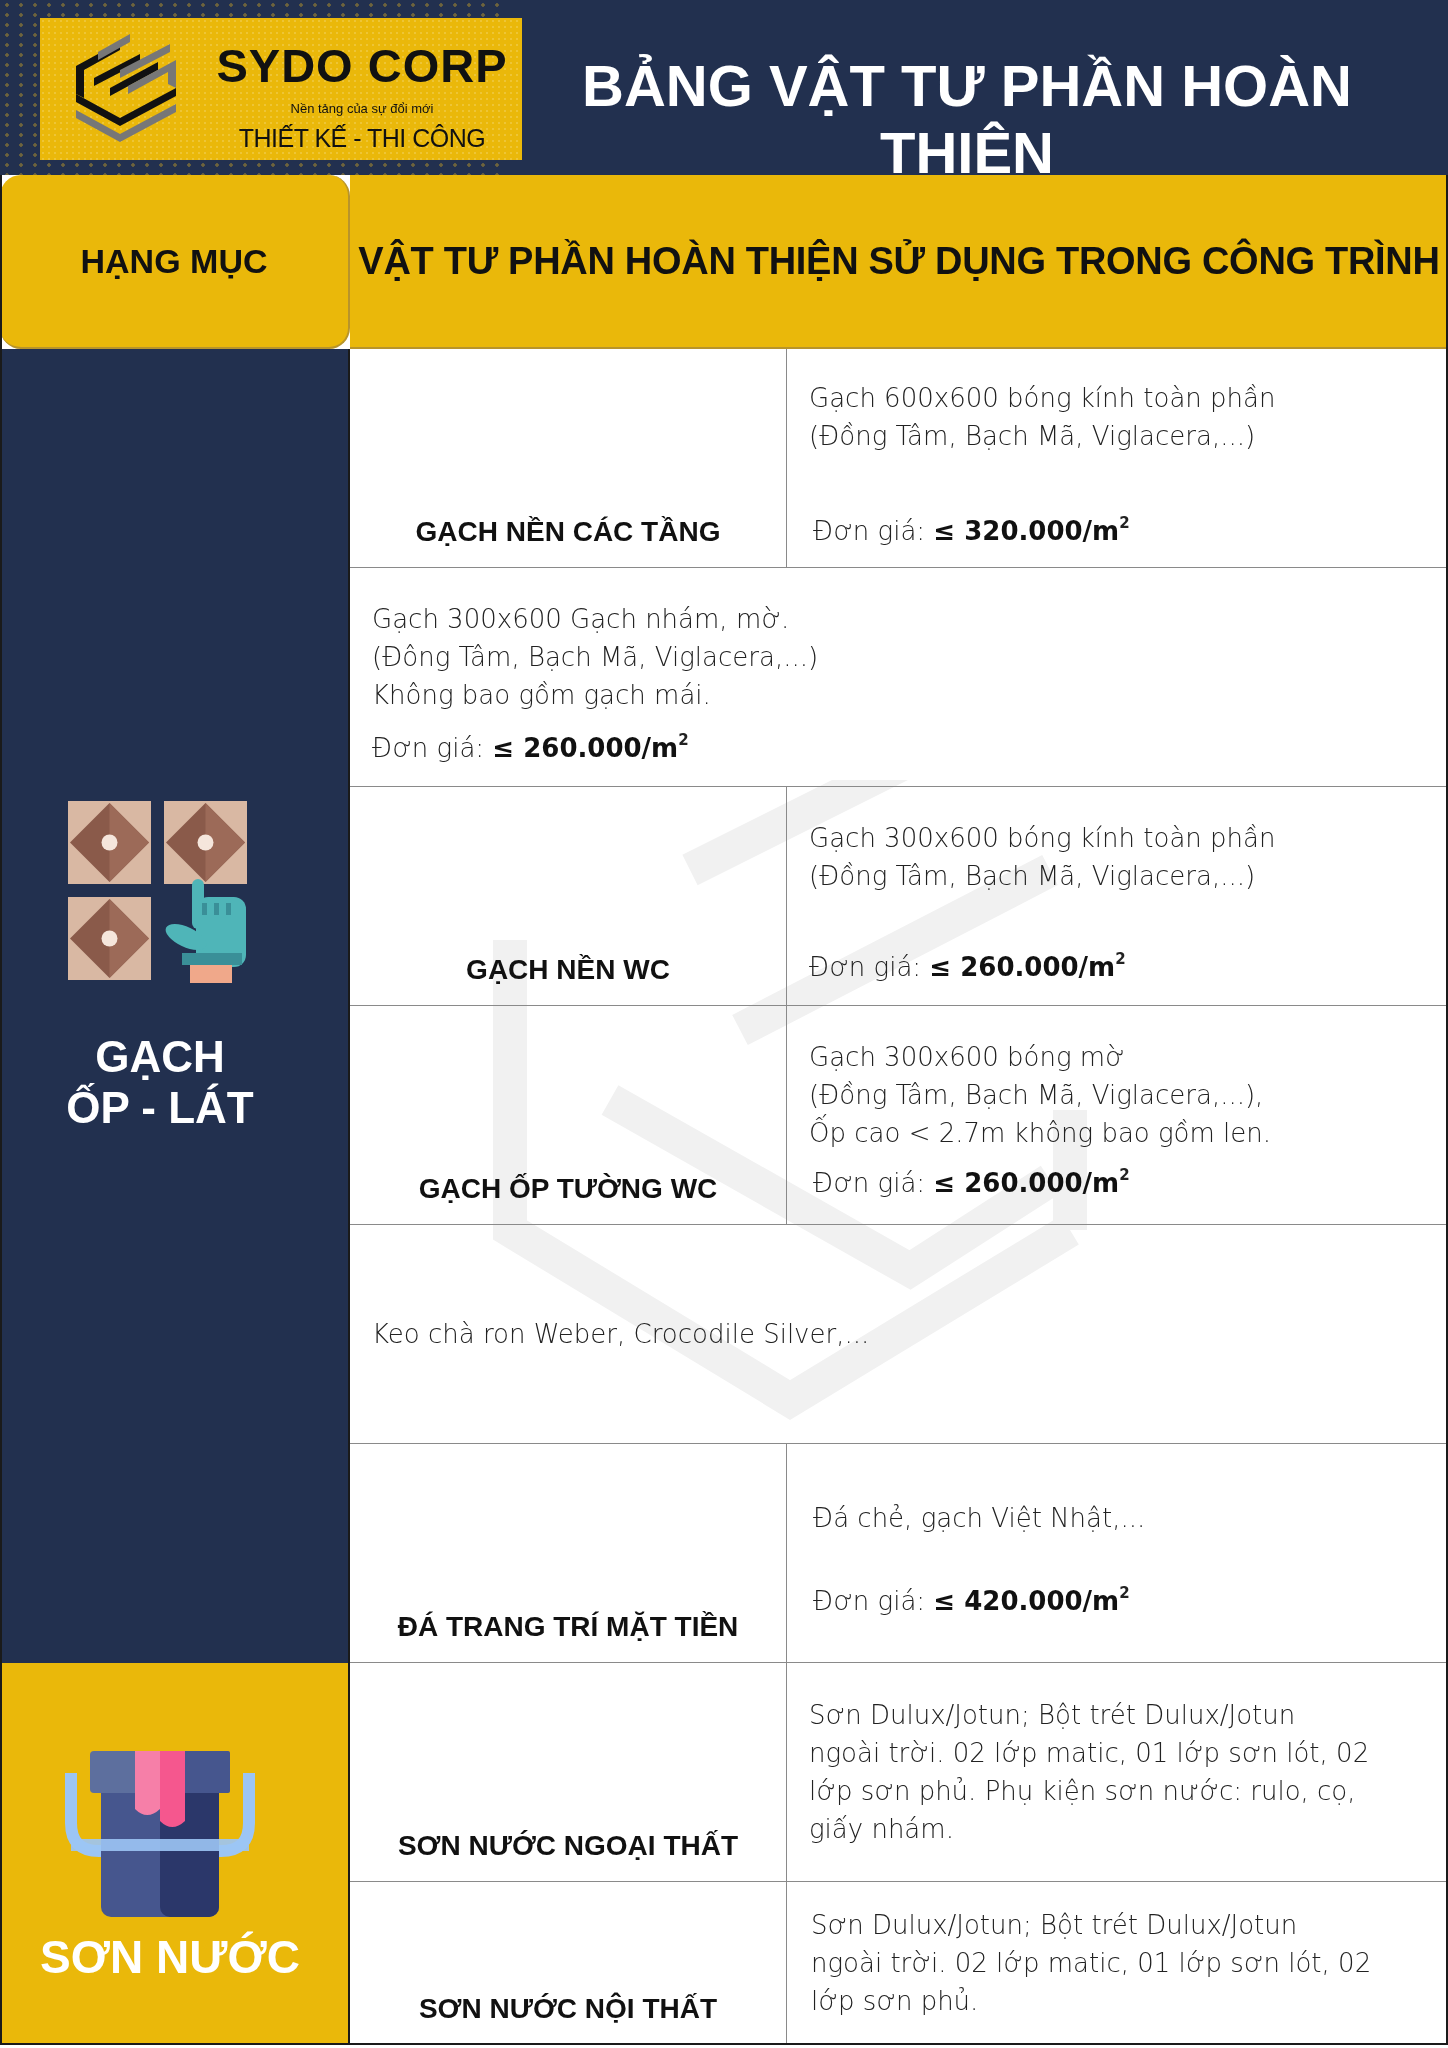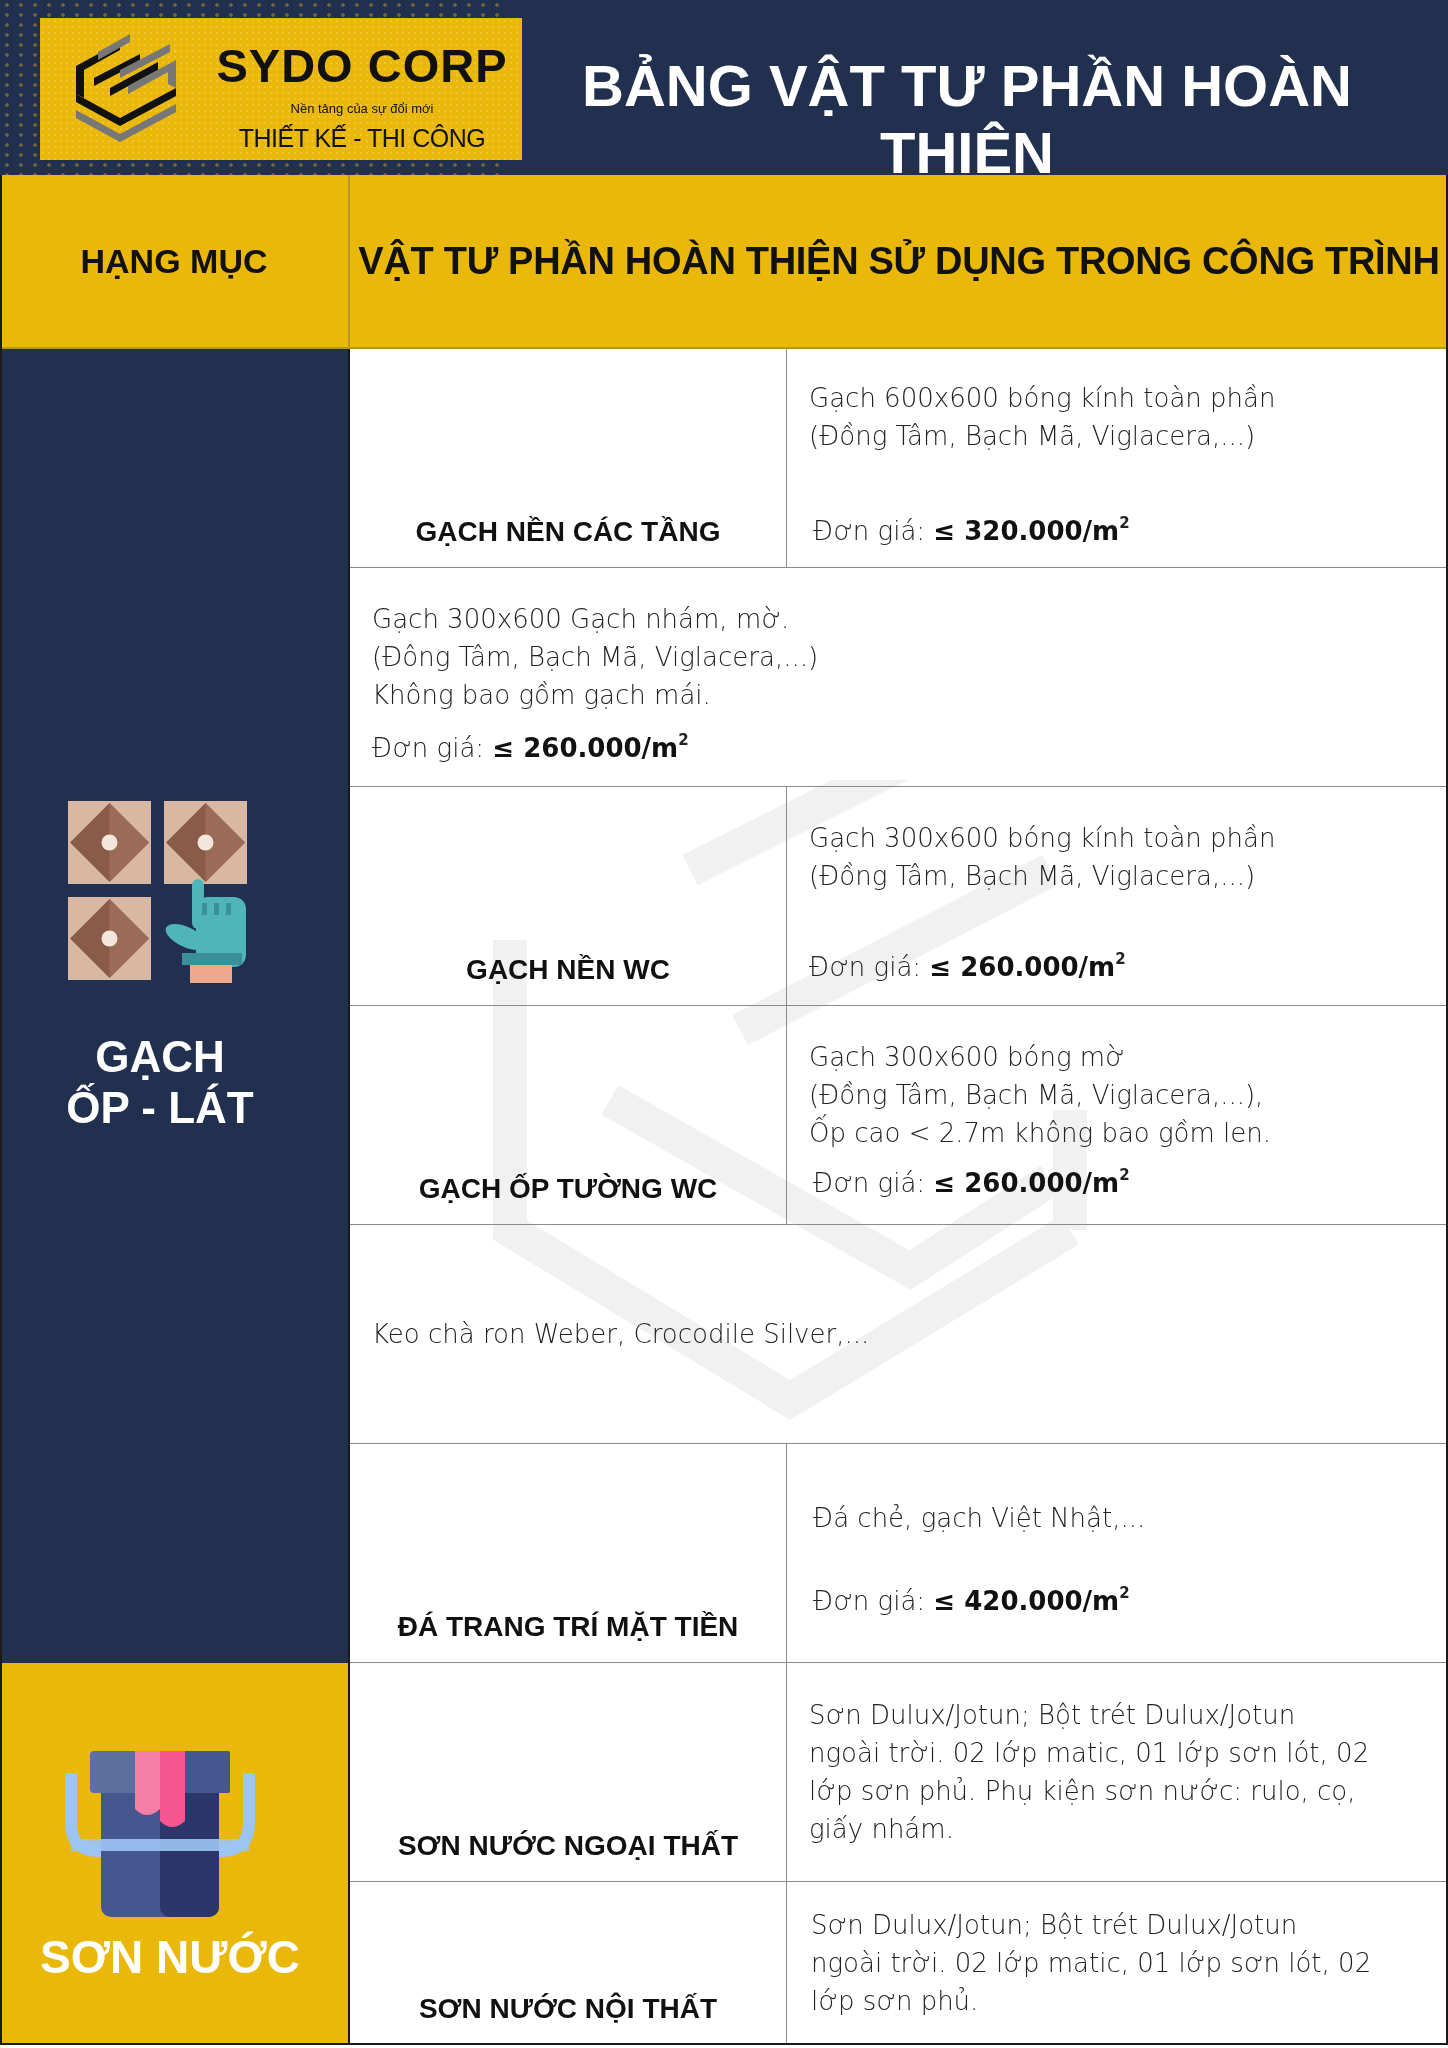--- a/index.html
+++ b/index.html
@@ -48,21 +48,21 @@
   .table-frame {
     position: absolute; left: 0; top: 175px; width: 1448px; height: 1870px;
     border: 2px solid #1a1a1a; border-top: none;
   }
   .col-header {
     position: absolute; top: 175px; height: 174px; background: #eab80a;
     display: flex; align-items: center; justify-content: center;
     font-family: "Liberation Sans", sans-serif; font-weight: 700; color: #111;
     border-bottom: 2px solid #b8942a;
   }
-  .col-header.c1 { left: 0; width: 350px; font-size: 34px; border-right: 2px solid #b8942a; }
+  .col-header.c1 { left: 0; width: 350px; font-size: 34px; border-right: 2px solid #b8942a; border-radius: 21px; }
   .col-header.c2 { left: 350px; width: 1098px; font-size: 38px; letter-spacing: -0.3px; }
 
   .category {
     position: absolute; left: 0; width: 350px;
     display: flex; flex-direction: column; align-items: center;
     border-right: 2px solid #1a1a1a;
   }
   .category.tiles { top: 349px; height: 1314px; background: #22304f; }
   .category.paint { top: 1663px; height: 381px; background: #eab80a; }
   .category .cat-label {

